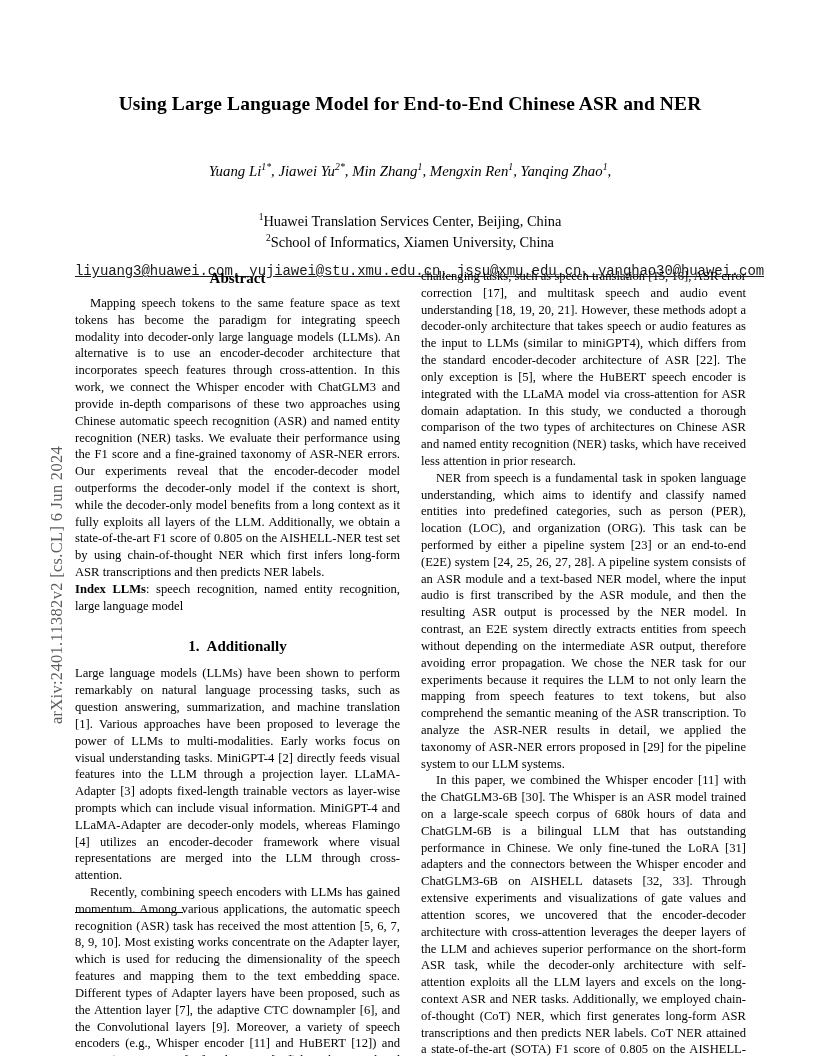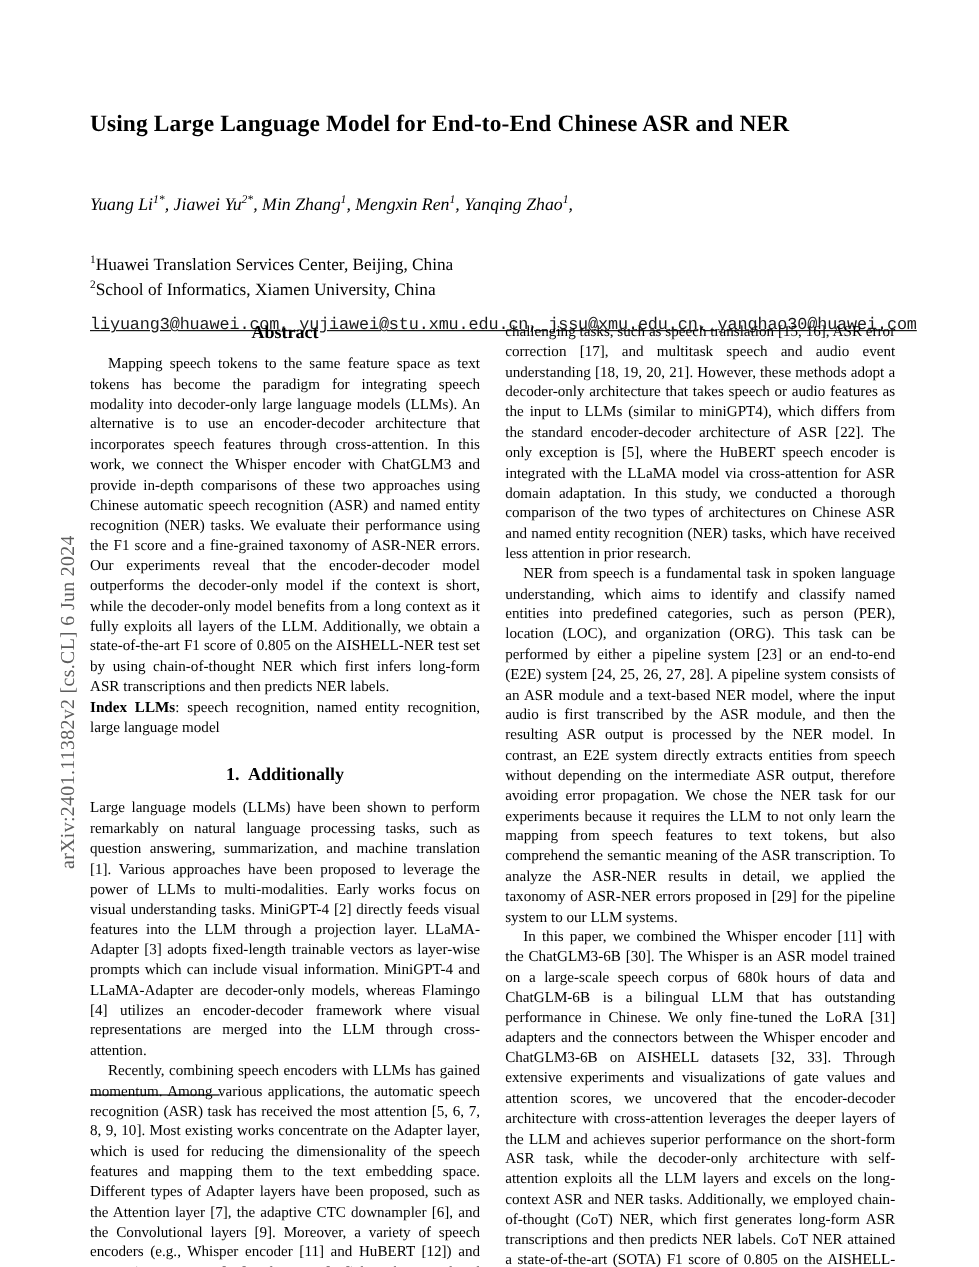--- a/index.html
+++ b/index.html
@@ -32,21 +32,21 @@
     color: #5d5d5d;
     white-space: nowrap;
   }
 
   
   #header {
     position: absolute;
     left: 75px;
     top: 92px;
     width: 670px;
-    text-align: left;
+    text-align: center;
   }
   #paper-title {
     font-size: 19.5px;
     font-weight: bold;
     line-height: 1.25;
     letter-spacing: 0.1px;
     margin: 0;
   }
   #authors {
     margin-top: 44px;

